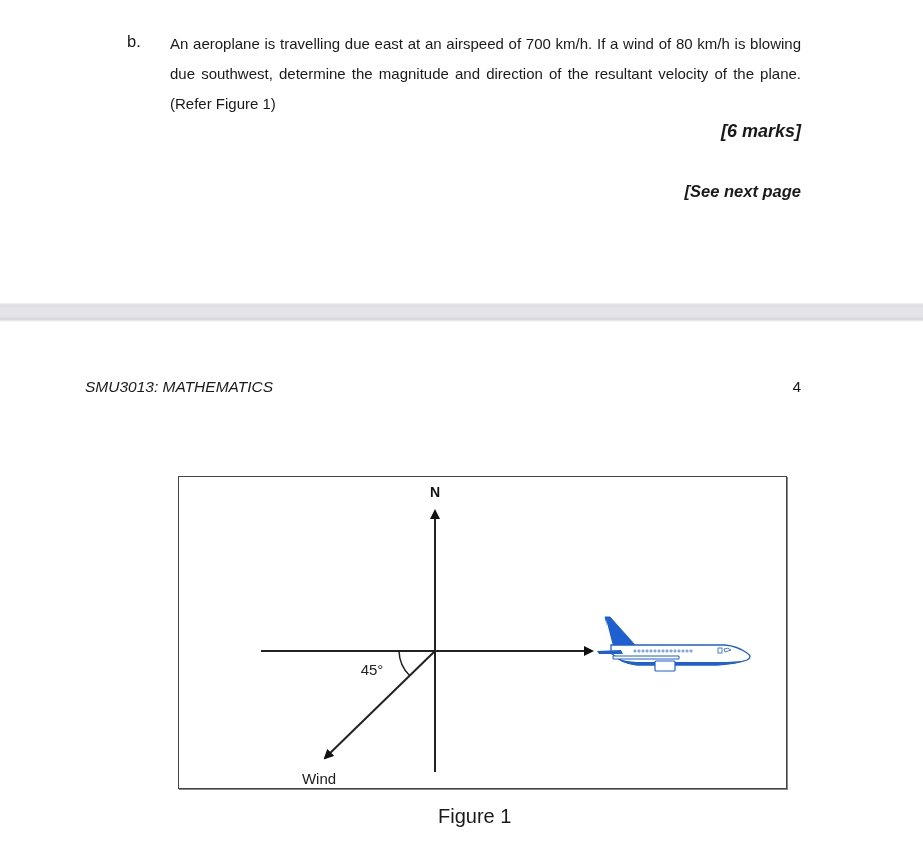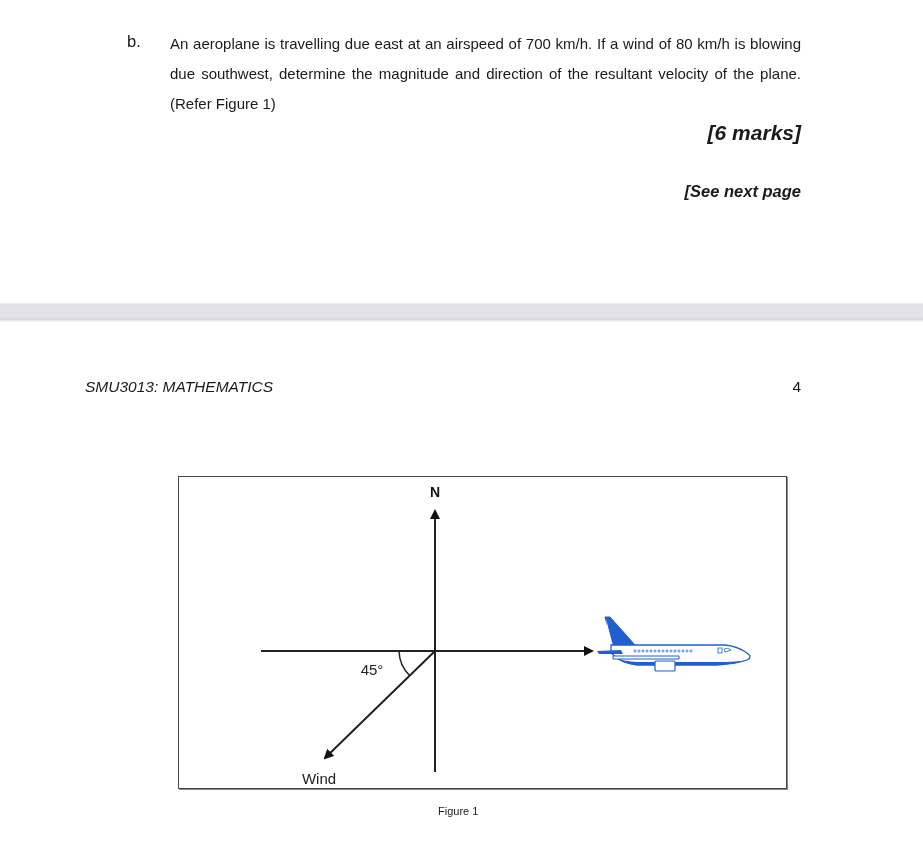--- a/index.html
+++ b/index.html
@@ -47,21 +47,21 @@
       width: 631px;
       font-size: 15px;
       line-height: 30px;
       text-align: justify;
       text-align-last: left;
     }
     .marks {
       position: absolute;
       right: 122px;
       top: 121px;
-      font-size: 21px;
+      font-size: 18px;
       font-weight: bold;
       font-style: italic;
     }
     .next-page {
       position: absolute;
       right: 122px;
       top: 182px;
       font-size: 16.5px;
       font-weight: bold;
       font-style: italic;
@@ -93,21 +93,21 @@
     }
     .figure-svg {
       position: absolute;
       left: 0;
       top: 0;
     }
     .figure-caption {
       position: absolute;
       left: 438px;
       top: 483px;
-      font-size: 11px;
+      font-size: 20px;
     }
   </style>
 </head>
 <body>
 
 <div class="page page-top">
   <span class="question-label">b.</span>
   <div class="question-text">An aeroplane is travelling due east at an airspeed of 700 km/h. If a wind of 80 km/h is blowing due southwest, determine the magnitude and direction of the resultant velocity of the plane. (Refer Figure 1)</div>
   <span class="marks">[6 marks]</span>
   <span class="next-page">[See next page</span>

